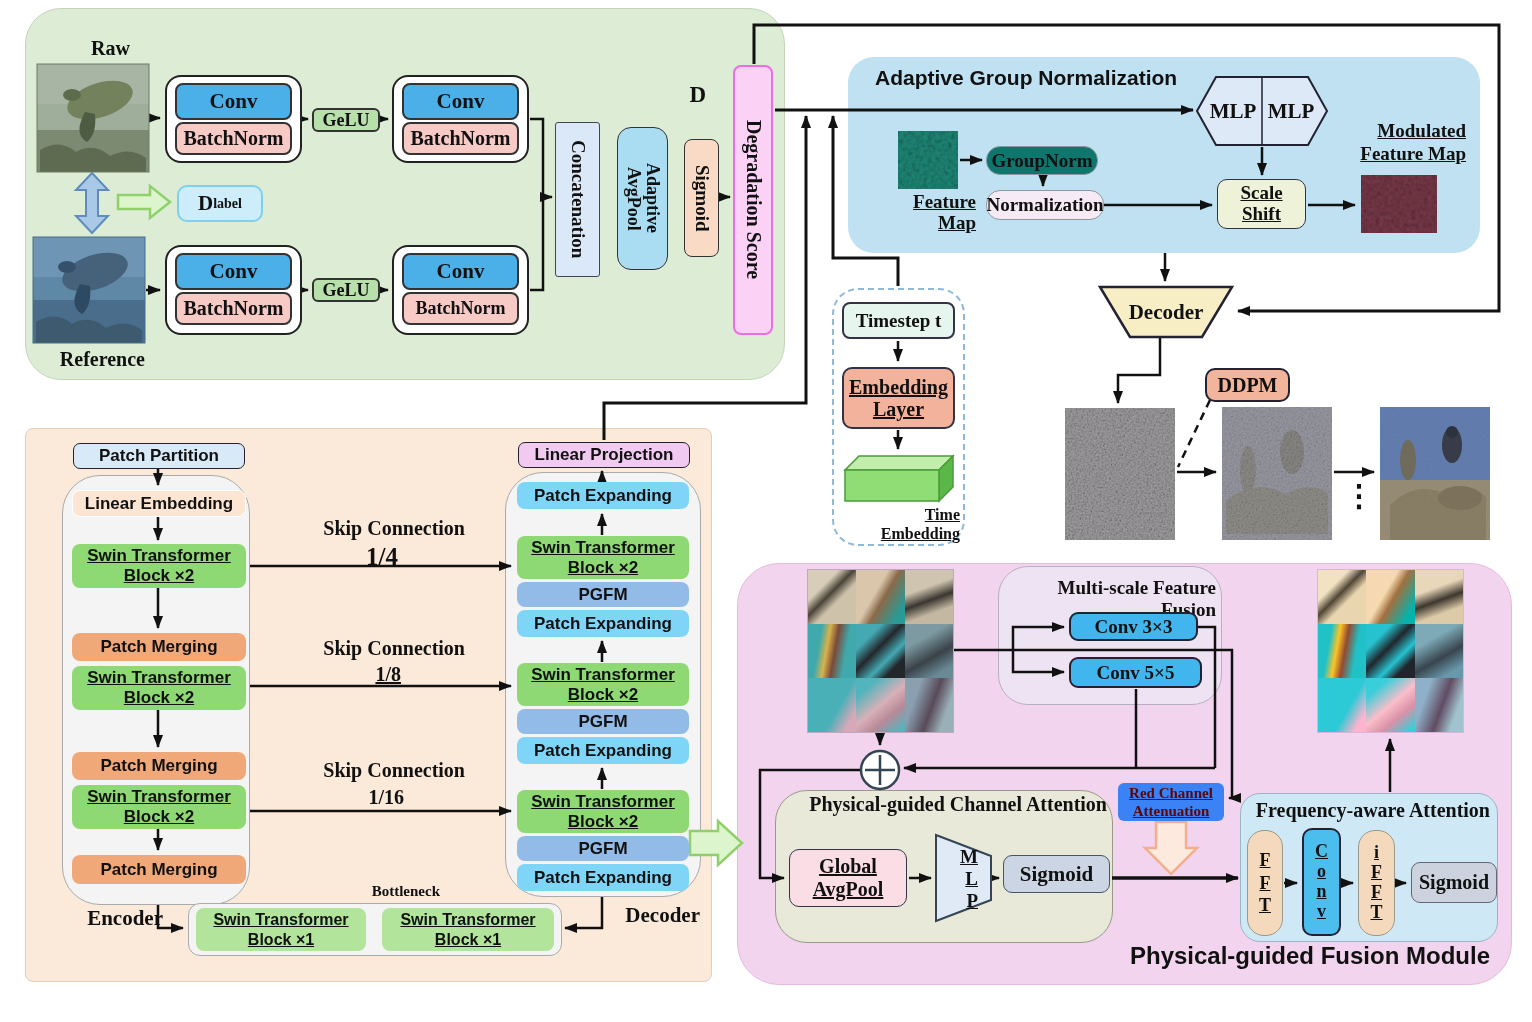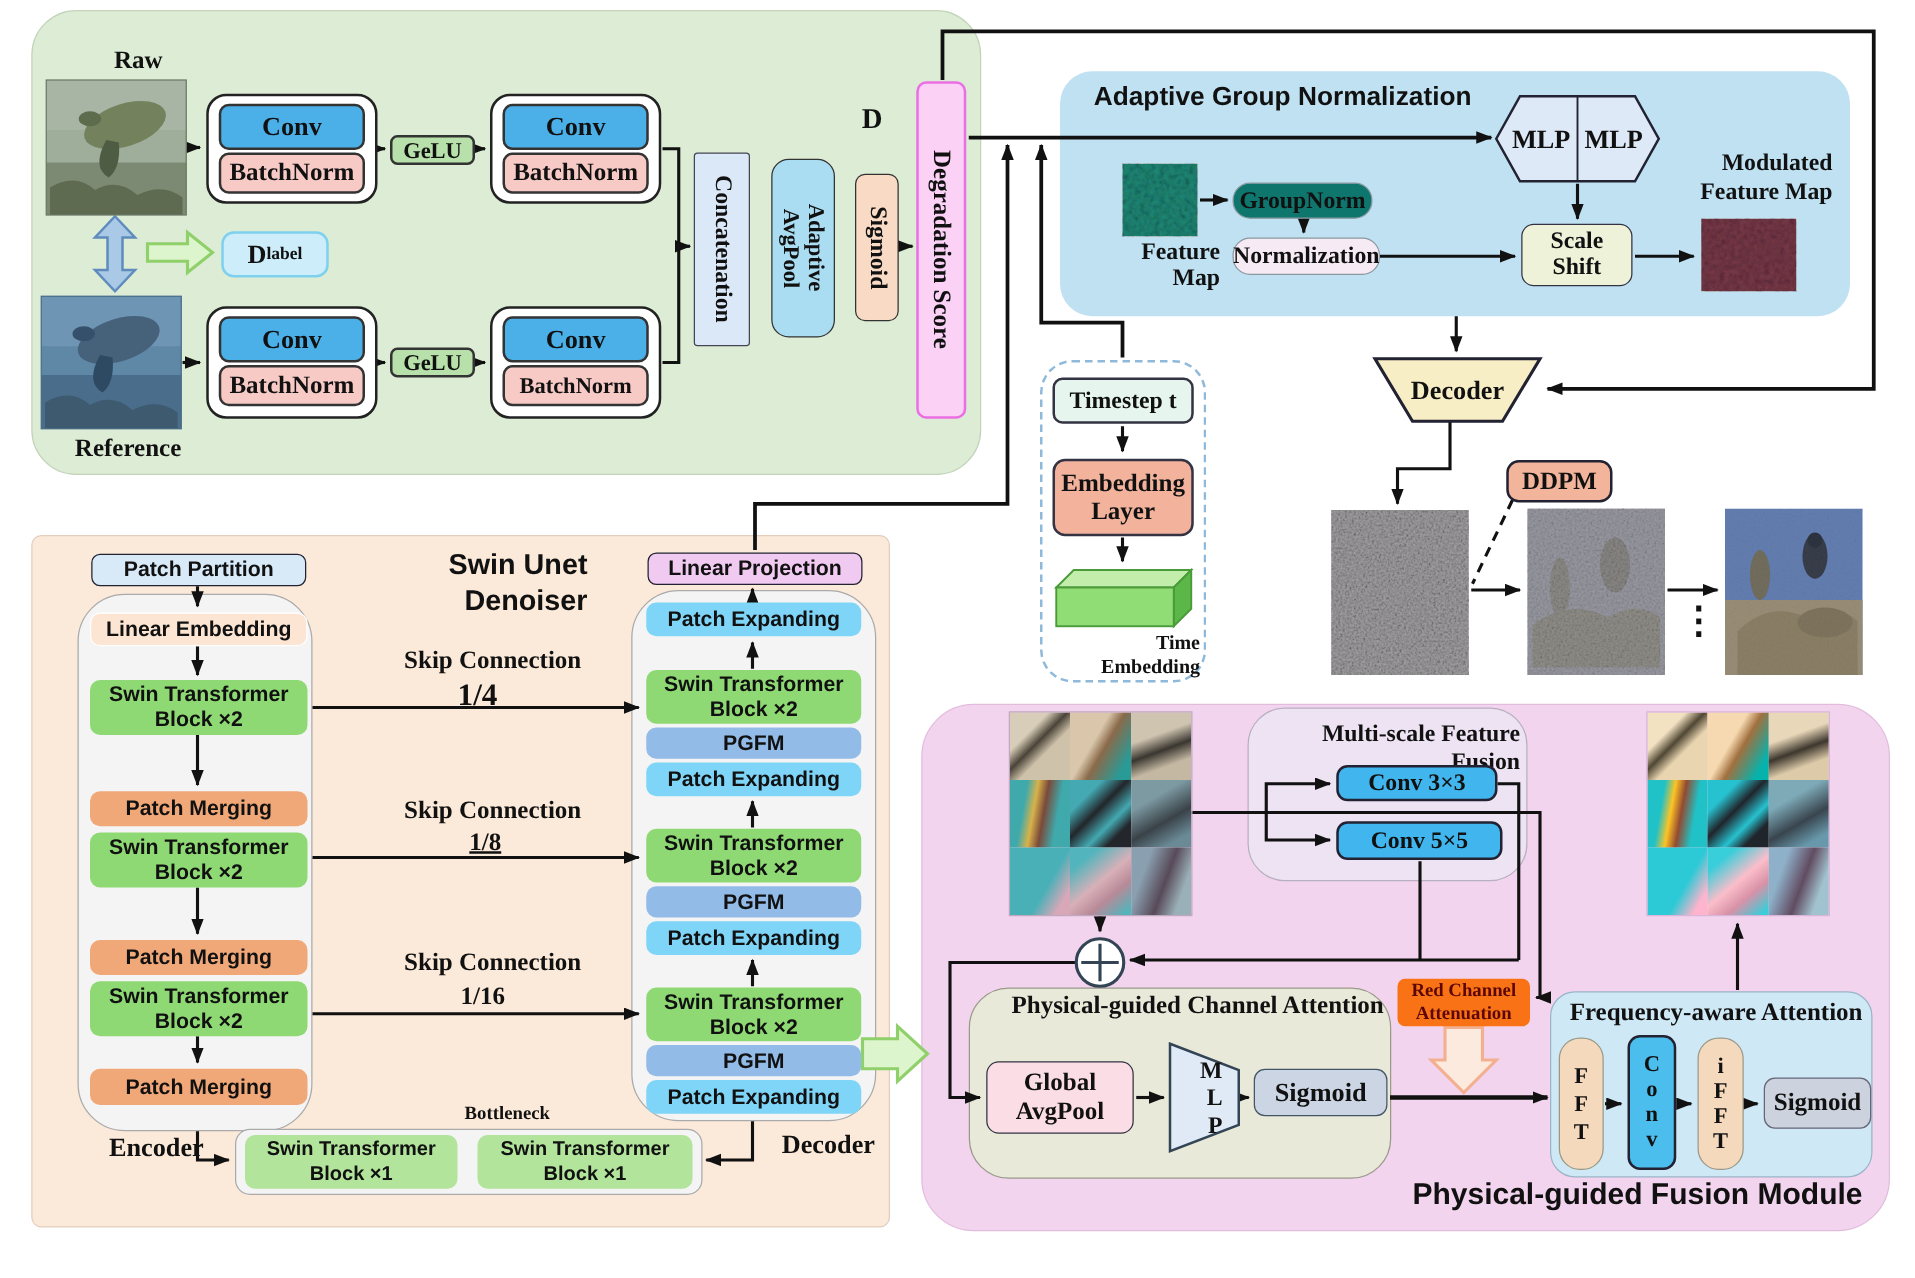--- a/index.html
+++ b/index.html
@@ -4,21 +4,21 @@
 <style>
   html,body{margin:0;padding:0;background:#fff;}
   #stage{position:relative;width:1532px;height:1022px;background:#fff;overflow:hidden;
          font-family:"Liberation Serif",serif;color:#111;}
   .abs{position:absolute;box-sizing:border-box;}
   .panel{border-radius:36px;}
   .box{display:flex;align-items:center;justify-content:center;text-align:center;
        font-weight:bold;box-sizing:border-box;}
   .serif{font-family:"Liberation Serif",serif;}
   .sans{font-family:"Liberation Sans",sans-serif;}
-  .pre{white-space:pre-line;}
+  .pre{white-space:pre-line;text-decoration:underline;}
   .vert{writing-mode:vertical-rl;text-orientation:mixed;}
   .lbl{font-weight:bold;text-align:right;}
   svg.overlay{position:absolute;left:0;top:0;pointer-events:none;}
   .cell{width:48.33px;height:54px;float:left;}
   
   .g1{background:linear-gradient(135deg,#d8cdb8 30%,#4a4438 45%,#cfc2aa 60%);}
   .g2{background:linear-gradient(120deg,#d9c6ab 40%,#8a6a4a 55%,#2a9a96 85%);}
   .g3{background:linear-gradient(160deg,#cfc4b0 35%,#3a3630 55%,#c4b8a2 75%);}
   .g4{background:linear-gradient(100deg,#3fa9ac 25%,#d8b24a 40%,#7a4a3a 55%,#3fa9ac 75%);}
   .g5{background:linear-gradient(135deg,#44a9b2 25%,#23262a 45%,#44a9b2 65%,#23262a 80%);}
@@ -258,22 +258,20 @@
   <div class="abs box serif" style="left:842px;top:302px;width:113px;height:37px;background:#e6f6ee;border:2px solid #334;border-radius:8px;font-size:19px;">Timestep t</div>
   <div class="abs box serif pre" style="left:842px;top:367px;width:113px;height:62px;background:#f2b29c;border:2px solid #334;border-radius:10px;font-size:20px;line-height:1.1;">Embedding
 Layer</div>
   <div class="abs lbl serif pre" style="left:838px;top:505px;width:122px;font-size:16px;line-height:1.2;">Time
 Embedding</div>
 
   <div class="abs box serif" style="left:1118px;top:299px;width:96px;height:26px;font-size:21px;">Decoder</div>
   <div class="abs box serif" style="left:1205px;top:368px;width:85px;height:34px;background:#f2b49a;border:2px solid #223;border-radius:10px;font-size:20px;">DDPM</div>
   <div class="abs lbl serif" style="left:1344px;top:478px;width:20px;font-size:30px;">⋮</div>
 
-  <div class="abs lbl sans pre" style="left:290px;top:437px;width:180px;font-size:23px;font-weight:800;line-height:1.25;">Swin Unet
-Denoiser</div>
   <div class="abs box sans" style="left:73px;top:443px;width:172px;height:26px;background:#d8e9f8;border:1.5px solid #223;border-radius:7px;font-size:17px;">Patch Partition</div>
   <div class="abs box sans" style="left:72px;top:490px;width:174px;height:27px;background:#fce5d2;border:1px solid #fff;border-radius:8px;font-size:17px;">Linear Embedding</div>
   <div class="abs box sans pre" style="left:72px;top:544px;width:174px;height:44px;background:#8ed973;border-radius:8px;font-size:17px;line-height:1.15;">Swin Transformer
 Block ×2</div>
   <div class="abs box sans" style="left:72px;top:633px;width:174px;height:28px;background:#f0a878;border-radius:8px;font-size:17px;">Patch Merging</div>
   <div class="abs box sans pre" style="left:72px;top:666px;width:174px;height:44px;background:#8ed973;border-radius:8px;font-size:17px;line-height:1.15;">Swin Transformer
 Block ×2</div>
   <div class="abs box sans" style="left:72px;top:752px;width:174px;height:28px;background:#f0a878;border-radius:8px;font-size:17px;">Patch Merging</div>
   <div class="abs box sans pre" style="left:72px;top:785px;width:174px;height:44px;background:#8ed973;border-radius:8px;font-size:17px;line-height:1.15;">Swin Transformer
 Block ×2</div>
@@ -328,21 +326,21 @@
       <div class="cell g5"></div>
       <div class="cell g6"></div>
     <div class="cell g7"></div>
       <div class="cell g8"></div>
       <div class="cell g9"></div>
   </div>
 
   <div class="abs lbl serif" style="left:1008px;top:577px;width:208px;font-size:19px;">Multi-scale Feature Fusion</div>
   <div class="abs box serif" style="left:1069px;top:612px;width:129px;height:29px;background:#41b6ee;border:2px solid #223;border-radius:9px;font-size:19px;">Conv 3×3</div>
   <div class="abs box serif" style="left:1069px;top:657px;width:133px;height:31px;background:#41b6ee;border:2px solid #223;border-radius:9px;font-size:19px;">Conv 5×5</div>
-  <div class="abs box serif pre" style="left:1118px;top:783px;width:106px;height:38px;background:#f97316;border-radius:6px;font-size:15px;line-height:1.2;color:#5c0606;">Red Channel
+  <div class="abs box serif pre" style="left:1118px;top:783px;width:106px;height:38px;background:#3b82f6;border-radius:6px;font-size:15px;line-height:1.2;color:#5c0606;">Red Channel
 Attenuation</div>
 
   <div class="abs lbl serif" style="left:783px;top:793px;width:324px;font-size:20px;">Physical-guided Channel Attention</div>
   <div class="abs box serif pre" style="left:789px;top:849px;width:118px;height:58px;background:#fbdde6;border:1.5px solid #334;border-radius:10px;font-size:20px;line-height:1.15;">Global
 AvgPool</div>
   <div class="abs lbl serif pre" style="left:948px;top:846px;width:30px;font-size:19px;line-height:1.15;">M
 L
 P</div>
   <div class="abs box serif" style="left:1003px;top:855px;width:107px;height:38px;background:#ccd5e3;border:1.5px solid #456;border-radius:9px;font-size:21px;">Sigmoid</div>
 

